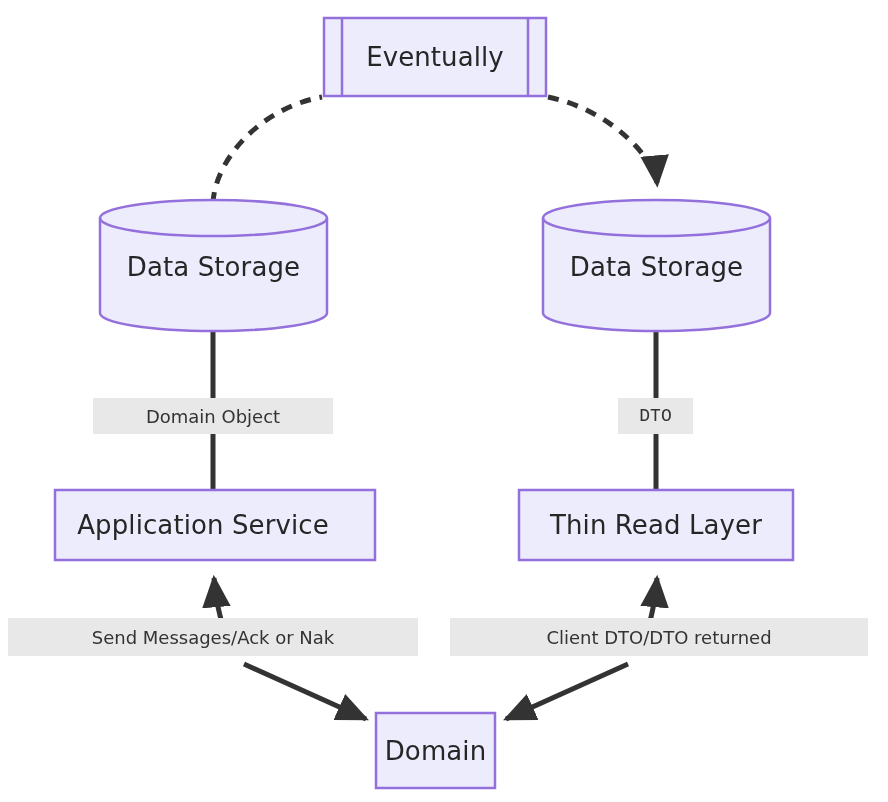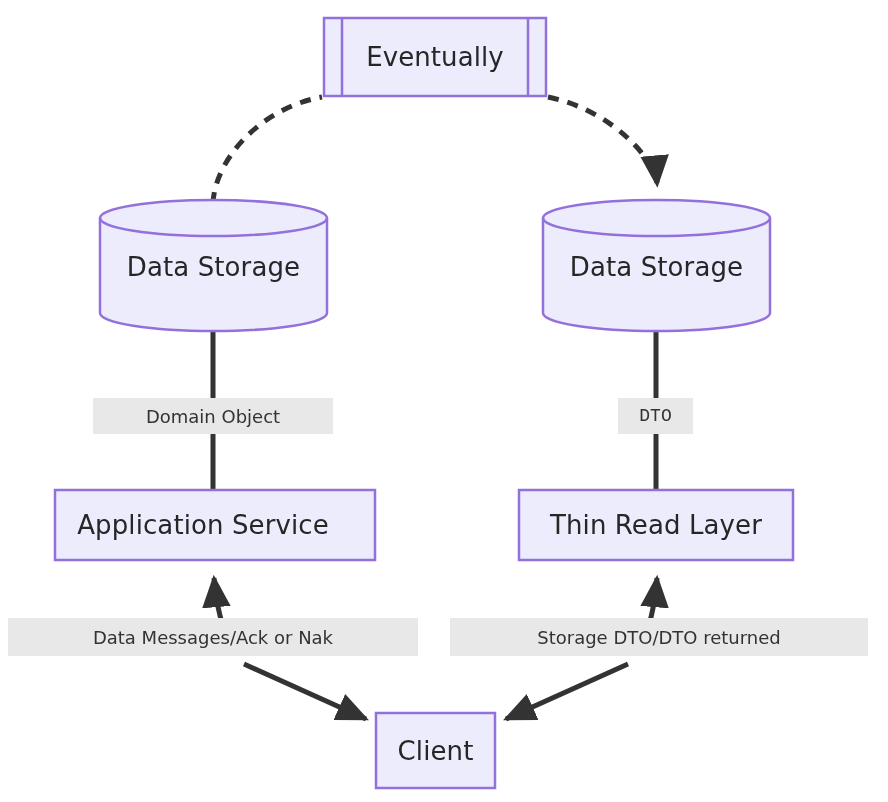--- a/index.html
+++ b/index.html
@@ -115,29 +115,29 @@
   <div class="node-label" style="left:324px; top:18px; width:222px; height:78px;">Eventually</div>
 
   <div class="node-label" style="left:100px; top:222px; width:227px; height:90px;">Data Storage</div>
 
   <div class="node-label" style="left:543px; top:222px; width:227px; height:90px;">Data Storage</div>
 
   <div class="node-label" style="left:43px; top:490px; width:320px; height:70px;">Application Service</div>
 
   <div class="node-label" style="left:519px; top:490px; width:274px; height:70px;">Thin Read Layer</div>
 
-  <div class="node-label" style="left:376px; top:713px; width:119px; height:75px;">Client</div>
+  <div class="node-label" style="left:376px; top:713px; width:119px; height:75px;">Domain</div>
 
   <div class="edge-label" style="left:93px; top:398px; width:240px; height:36px;">Domain Object</div>
 
   <div class="edge-label" style="left:618px; top:398px; width:75px; height:36px;font-family:Liberation Mono, monospace;">DTO</div>
 
-  <div class="edge-label" style="left:8px; top:618px; width:410px; height:38px;">Data Messages/Ack or Nak</div>
+  <div class="edge-label" style="left:8px; top:618px; width:410px; height:38px;">Send Messages/Ack or Nak</div>
 
-  <div class="edge-label" style="left:450px; top:618px; width:418px; height:38px;">Storage DTO/DTO returned</div>
+  <div class="edge-label" style="left:450px; top:618px; width:418px; height:38px;">Client DTO/DTO returned</div>
 
   <div class="hit" style="left:324px; top:18px; width:222px; height:78px;"></div>
   <div class="hit" style="left:100px; top:200px; width:227px; height:131px;"></div>
   <div class="hit" style="left:543px; top:200px; width:227px; height:131px;"></div>
   <div class="hit" style="left:55px; top:490px; width:320px; height:70px;"></div>
   <div class="hit" style="left:519px; top:490px; width:274px; height:70px;"></div>
   <div class="hit" style="left:376px; top:713px; width:119px; height:75px;"></div>
 
 </div>
 

